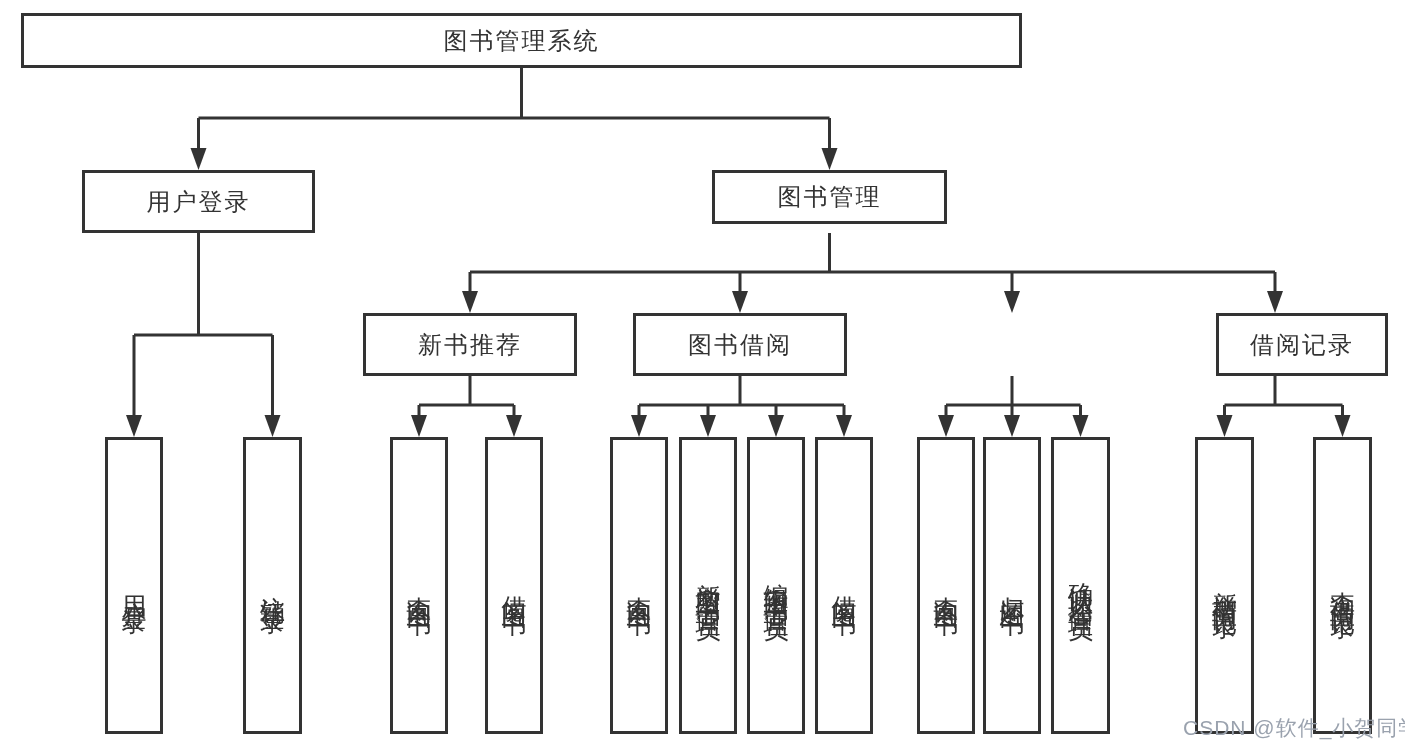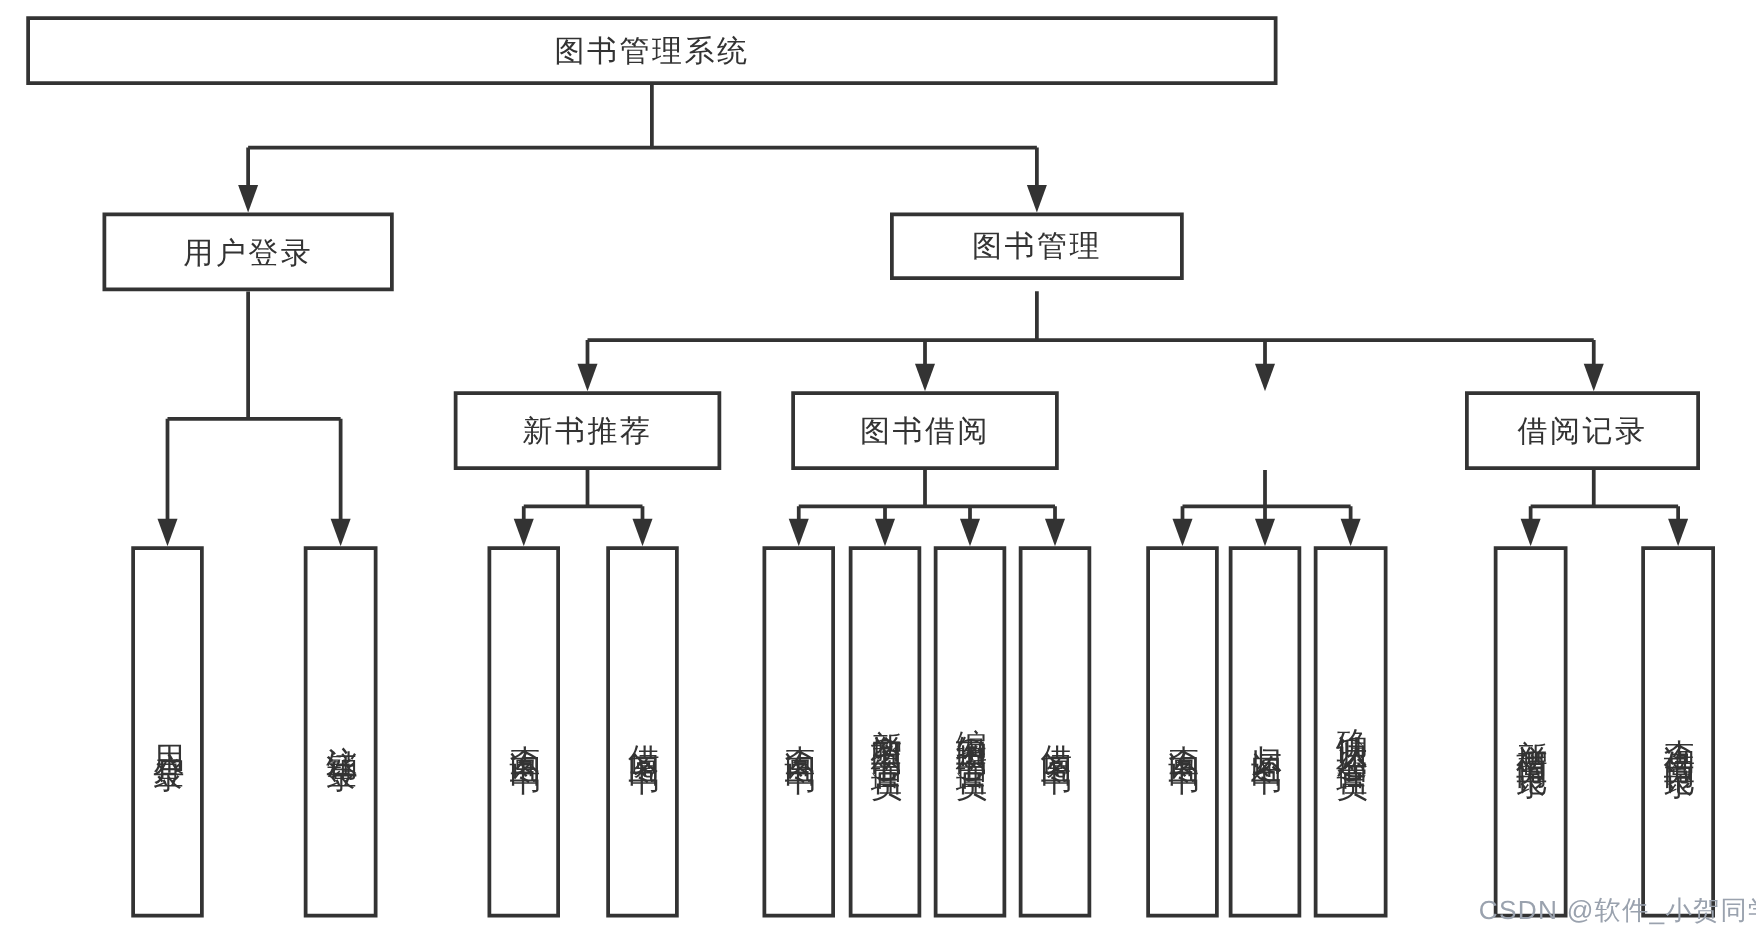--- a/index.html
+++ b/index.html
@@ -129,21 +129,21 @@
   <div class="node h" style="left:712px; top:170px; width:235px; height:54px">
     <span class="lbl">图书管理</span>
   </div>
 
   <div class="node h" style="left:363px; top:313px; width:214px; height:63px">
     <span class="lbl">新书推荐</span>
   </div>
   <div class="node h" style="left:633px; top:313px; width:214px; height:63px">
     <span class="lbl">图书借阅</span>
   </div>
-  <div class="node h" style="left:1172px; top:313px; width:188px; height:63px">
+  <div class="node h" style="left:1216px; top:313px; width:172px; height:63px">
     <span class="lbl">借阅记录</span>
   </div>
 
   <div class="node v" style="left:105px; top:437px; width:58px; height:297px">
     <span class="lbl">用户登录</span>
   </div>
   <div class="node v" style="left:243px; top:437px; width:59px; height:297px">
     <span class="lbl">注销登录</span>
   </div>
 

